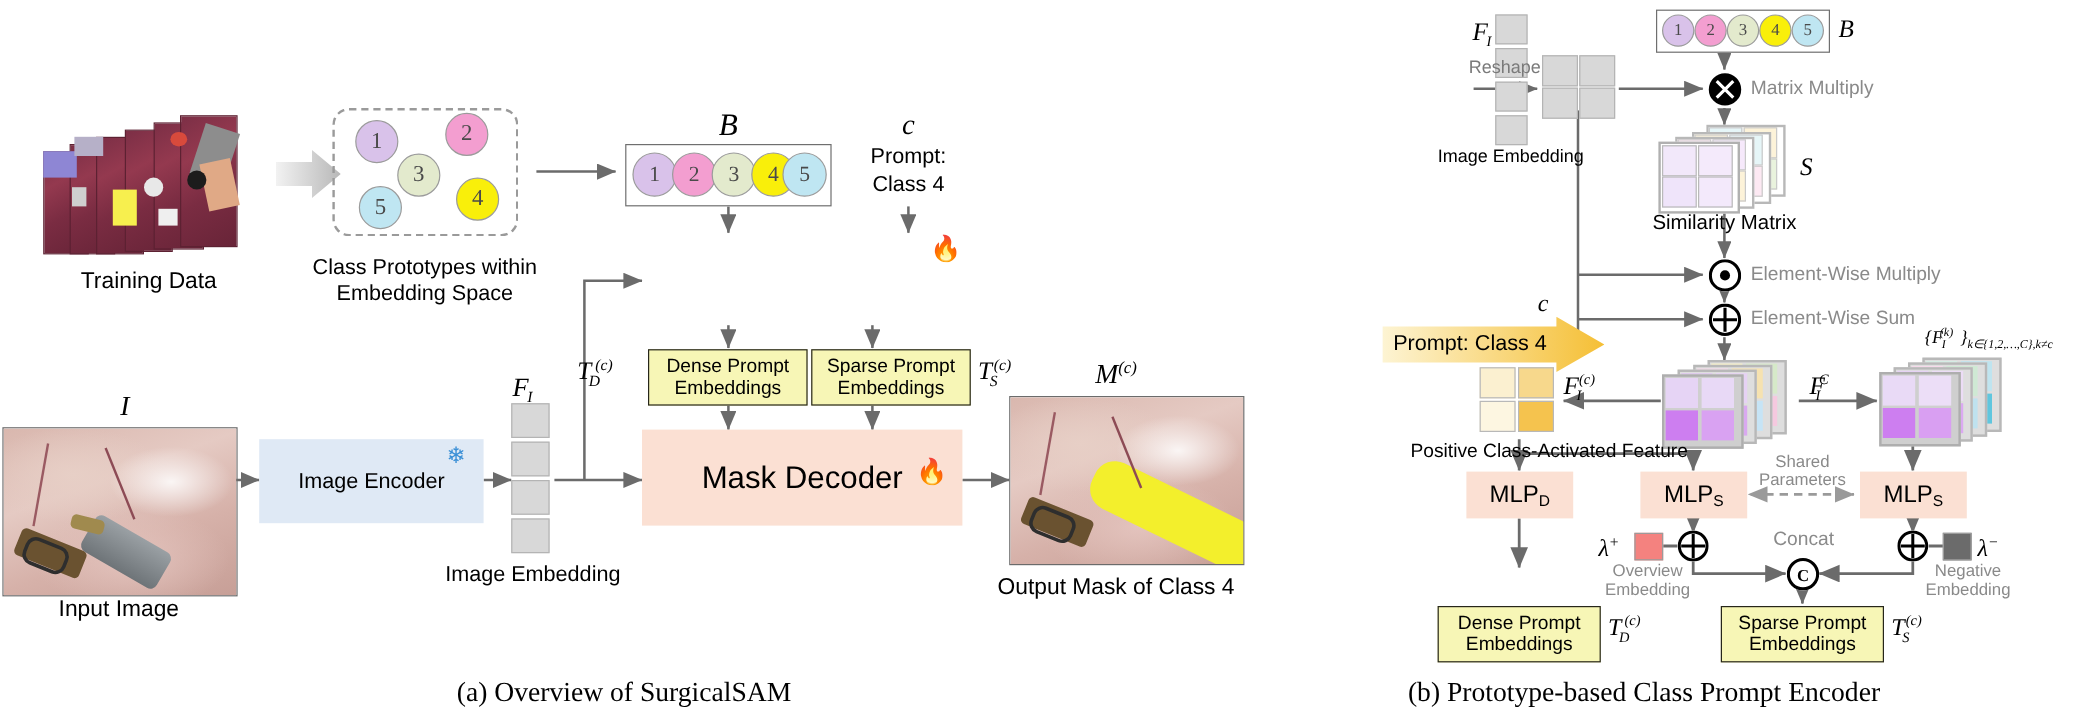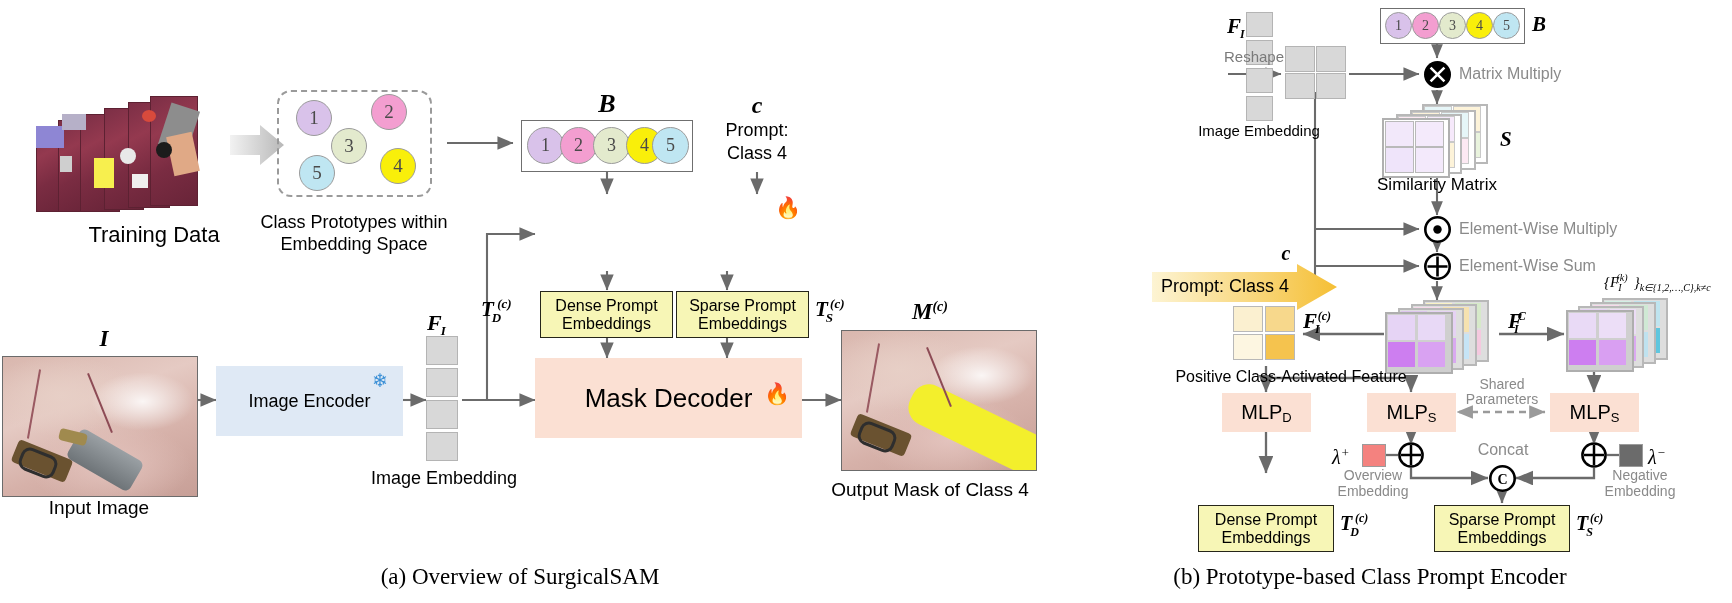--- a/index.html
+++ b/index.html
@@ -1,21 +1,21 @@
 <!DOCTYPE html>
 <html><head>
 <meta charset="utf-8">
 <style>
   html,body{margin:0;padding:0;background:#fff;}
   body{font-family:"Liberation Sans",sans-serif;color:#000;}
   #fig{position:relative;width:1732px;height:603px;background:#fff;overflow:hidden;}
   .abs{position:absolute;}
   .txt{position:absolute;white-space:nowrap;line-height:1.12;}
   .ctr{transform:translate(-50%,-50%);text-align:center;}
-  .serif-i{font-family:"Liberation Serif",serif;font-style:italic;font-weight:bold;}
+  .serif-i{font-family:"Liberation Serif",serif;font-style:italic;}
   .caption{font-family:"Liberation Serif",serif;font-size:23px;}
 
   
   .box{position:absolute;box-sizing:border-box;display:flex;align-items:center;
        justify-content:center;text-align:center;}
   .peach{background:#fbe0d3;border:0;}
   .yellowbox{background:#f7f6b6;border:1.6px solid #26261a;}
   .bluebox{background:#dfe9f5;}
   .whitebox{background:#fff;border:1.5px solid #6f6f6f;}
 
@@ -152,21 +152,21 @@
     <div class="abs" style="left:26px;top:24px;width:24px;height:16px;background:#b6b0c8;"></div>
     <div class="abs" style="left:58px;top:68px;width:20px;height:30px;background:#f7ef4e;"></div>
     <div class="abs" style="left:24px;top:66px;width:12px;height:16px;background:#cfcfcf;"></div>
     <div class="abs" style="left:84px;top:58px;width:16px;height:16px;background:#e8e8e8;border-radius:50%;"></div>
     <div class="abs" style="left:106px;top:20px;width:14px;height:12px;background:#d84a3c;border-radius:50%;"></div>
     <div class="abs" style="left:128px;top:16px;width:30px;height:44px;background:#8d8d8d;transform:rotate(18deg);"></div>
     <div class="abs" style="left:134px;top:44px;width:26px;height:40px;background:#e0a986;transform:rotate(-12deg);"></div>
     <div class="abs" style="left:120px;top:52px;width:16px;height:16px;background:#1c1c1c;border-radius:50%;"></div>
     <div class="abs" style="left:96px;top:84px;width:16px;height:14px;background:#efefef;"></div>
   </div>
-  <div class="txt ctr" style="left:124px;top:235px;font-size:22px;margin-left:30px;">Training Data</div>
+  <div class="txt ctr" style="left:124px;top:235px;font-size:19px;">Training Data</div>
 
   <svg class="abs" style="left:230px;top:125px;width:54px;height:40px;" viewBox="0 0 54 40">
     <defs>
         <linearGradient id="gg" x1="0" y1="0" x2="1" y2="0">
       <stop offset="0" stop-color="#f2f2f2"></stop>
           <stop offset="1" stop-color="#b8b8b8"></stop>
         </linearGradient>
       </defs>
     <path d="M0,10 L30,10 L30,0 L54,20 L30,40 L30,30 L0,30 z" fill="url(#gg)"></path>
   </svg>

